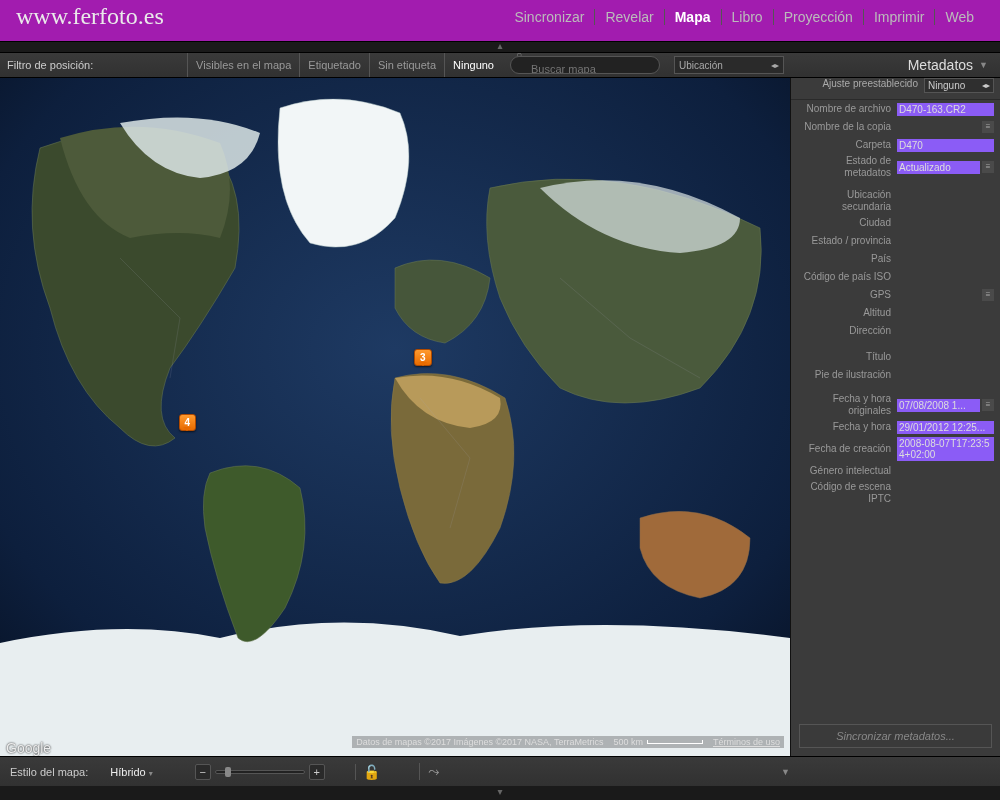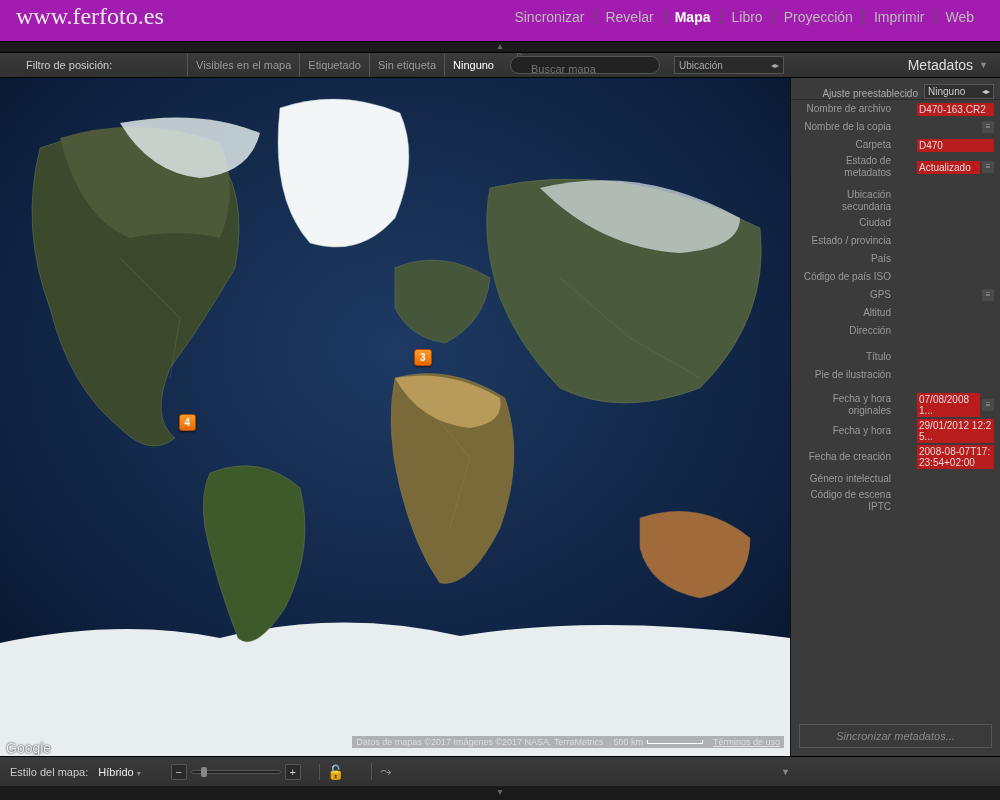--- a/index.html
+++ b/index.html
@@ -8,53 +8,53 @@
 .topbar { height: 42px; background: #a21caf; display: flex; align-items: center; padding: 0 16px 8px 16px; border-bottom: 1px solid #000; }
 .watermark { font-family: Georgia, "Times New Roman", serif; font-size: 24px; color: #eaeaea; flex: 0 0 auto; }
 .modules { margin-left: auto; display: flex; gap: 0; align-items: center; font-size: 14px; color: #bbb; }
 .modules .mod { padding: 0 10px; border-right: 1px solid #555; cursor: pointer; }
 .modules .mod:last-child { border-right: none; }
 .modules .mod.active { color: #fff; font-weight: 600; }
 
 .collapse-top { height: 10px; background: #1a1a1a; text-align: center; font-size: 10px; color: #666; line-height: 8px; }
 
 .filterbar { height: 26px; background: linear-gradient(#3a3a3a,#313131); display: flex; align-items: center; font-size: 11px; border-top: 1px solid #000; border-bottom: 1px solid #000; }
-.filterbar .label { padding: 0 26px; color: #ccc; }
+.filterbar .label { padding: 0 7px; color: #ccc; }
 .filterbar .spacer { flex: 1; }
 .filterbar .seg { padding: 0 8px; border-left: 1px solid #555; color: #999; cursor: pointer; height: 100%; display: flex; align-items: center; }
 .filterbar .seg.active { color: #fff; }
 .filterbar .search { width: 150px; margin: 8px 8px; height: 18px; background: #222; border: 1px solid #555; border-radius: 9px; color: #ccc; padding: 8px 8px 0 20px; font-size: 11px; position: relative; }
 .filterbar .search-wrap { position: relative; }
 .filterbar .search-wrap::before { content: "○"; position: absolute; left: 14px; top: 1px; color: #888; font-size: 10px; }
 .filterbar .ubic { width: 110px; margin: 0 6px; height: 18px; background: #2a2a2a; border: 1px solid #555; color: #aaa; font-size: 10px; padding: 0 4px; display: flex; align-items: center; justify-content: space-between; }
 .panelhead { width: 210px; padding-right: 12px; text-align: right; font-size: 14px; color: #ddd; display: flex; align-items: center; justify-content: flex-end; gap: 6px; }
 .panelhead .tri { font-size: 9px; color: #888; }
 
 .main { display: flex; height: calc(800px - 42px - 10px - 26px - 30px - 14px); }
 .maparea { flex: 1; position: relative; background: #0a1a2f; overflow: hidden; }
 .mapsvg { width: 100%; height: 100%; display: block; }
 .pin { position: absolute; background: linear-gradient(#ff9a2e,#e86b00); color: #fff; font-size: 10px; font-weight: bold; padding: 2px 5px; border: 1px solid #b04a00; border-radius: 3px; box-shadow: 0 1px 2px rgba(0,0,0,.6); }
 .pin::after { content: ""; position: absolute; left: 50%; bottom: -5px; margin-left: -4px; border: 4px solid transparent; border-top-color: #e86b00; }
 .map-attrib { position: absolute; left: 6px; bottom: 0; font-size: 14px; color: #eee; text-shadow: 0 0 2px #000; font-family: Arial, sans-serif; }
 .map-footer { position: absolute; right: 6px; bottom: 8px; font-size: 9px; color: #ddd; background: rgba(0,0,0,.25); padding: 1px 4px; display: flex; gap: 10px; align-items: center; }
 .scalebar { width: 56px; height: 4px; border: 1px solid #fff; border-top: none; }
 
 .rightpanel { width: 210px; background: #3b3b3b; border-left: 1px solid #111; display: flex; flex-direction: column; font-size: 10px; }
-.preset-row { display: flex; align-items: flex-end; height: 22px; padding: 0 6px; border-bottom: 1px solid #2a2a2a; }
+.preset-row { display: flex; align-items: flex-start; height: 22px; padding: 0 6px; border-bottom: 1px solid #2a2a2a; }
 .preset-row .plabel { flex: 1; text-align: right; color: #aaa; padding-right: 6px; }
 .preset-row .pval { width: 70px; background: #2f2f2f; border: 1px solid #555; height: 15px; font-size: 10px; color: #ccc; padding: 0 3px; display: flex; align-items: center; justify-content: space-between; }
 .meta-row { display: flex; align-items: center; min-height: 18px; padding: 1px 6px; }
 .meta-row .k { flex: 0 0 100px; text-align: right; color: #999; padding-right: 6px; font-size: 10px; line-height: 1.2; }
 .meta-row .v { flex: 1; color: #ddd; font-size: 10px; word-break: break-all; padding: 1px 2px; }
-.meta-row .v.filled { background: #b91c1c; margin-left: 20px; }
+.meta-row .v.filled { background: #8b5cf6; }
 .meta-row .act { width: 12px; height: 12px; background: #4a4a4a; margin-left: 2px; font-size: 8px; text-align: center; line-height: 12px; color: #aaa; }
 .meta-sep { height: 8px; }
 .syncbtn { margin: 8px; height: 24px; background: #3a3a3a; border: 1px solid #555; color: #888; font-size: 11px; font-style: italic; display: flex; align-items: center; justify-content: center; }
 
-.bottombar { height: 30px; background: linear-gradient(#3a3a3a,#313131); display: flex; align-items: center; font-size: 11px; padding: 0 10px; border-top: 1px solid #000; gap: 10px; }
+.bottombar { height: 30px; background: linear-gradient(#3a3a3a,#313131); display: flex; align-items: center; font-size: 11px; padding: 0 10px; border-top: 1px solid #000; gap: 22px; }
 .bottombar .stylelabel { color: #ccc; }
 .bottombar .styleval { color: #eee; }
 .zoom { display: flex; align-items: center; gap: 4px; margin-left: 20px; }
 .zoom .btn { width: 16px; height: 16px; background: #2a2a2a; border: 1px solid #555; color: #ccc; font-size: 11px; text-align: center; line-height: 14px; border-radius: 2px; }
 .zoom .track { width: 90px; height: 4px; background: #222; border: 1px solid #555; position: relative; border-radius: 2px; }
 .zoom .track .thumb { position: absolute; left: 10%; top: -4px; width: 6px; height: 10px; background: #888; border-radius: 2px; }
 .lockicon, .routeicon { font-size: 14px; color: #999; padding: 0 8px; border-left: 1px solid #555; margin-left: 8px; }
 .collapse-bottom { height: 14px; background: #1a1a1a; text-align: center; font-size: 10px; color: #666; line-height: 12px; }
 </style>
 </head>

